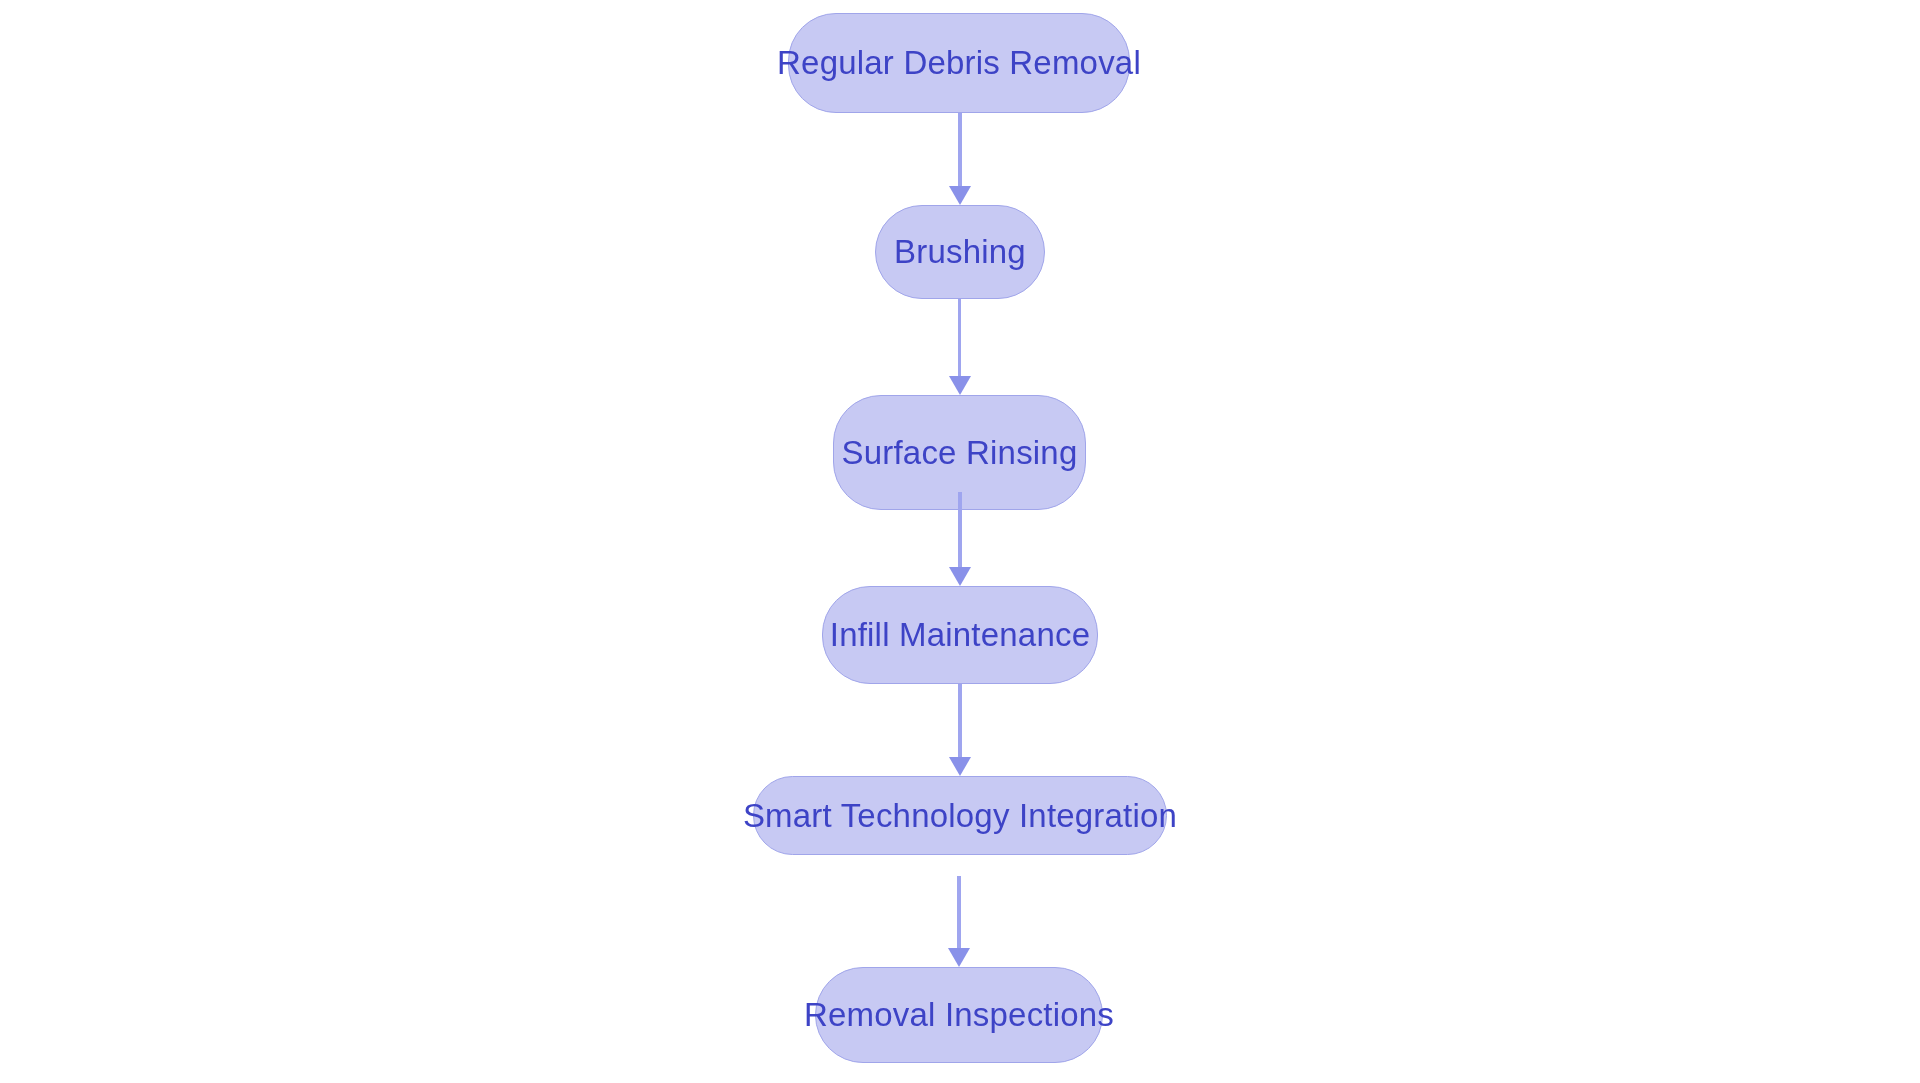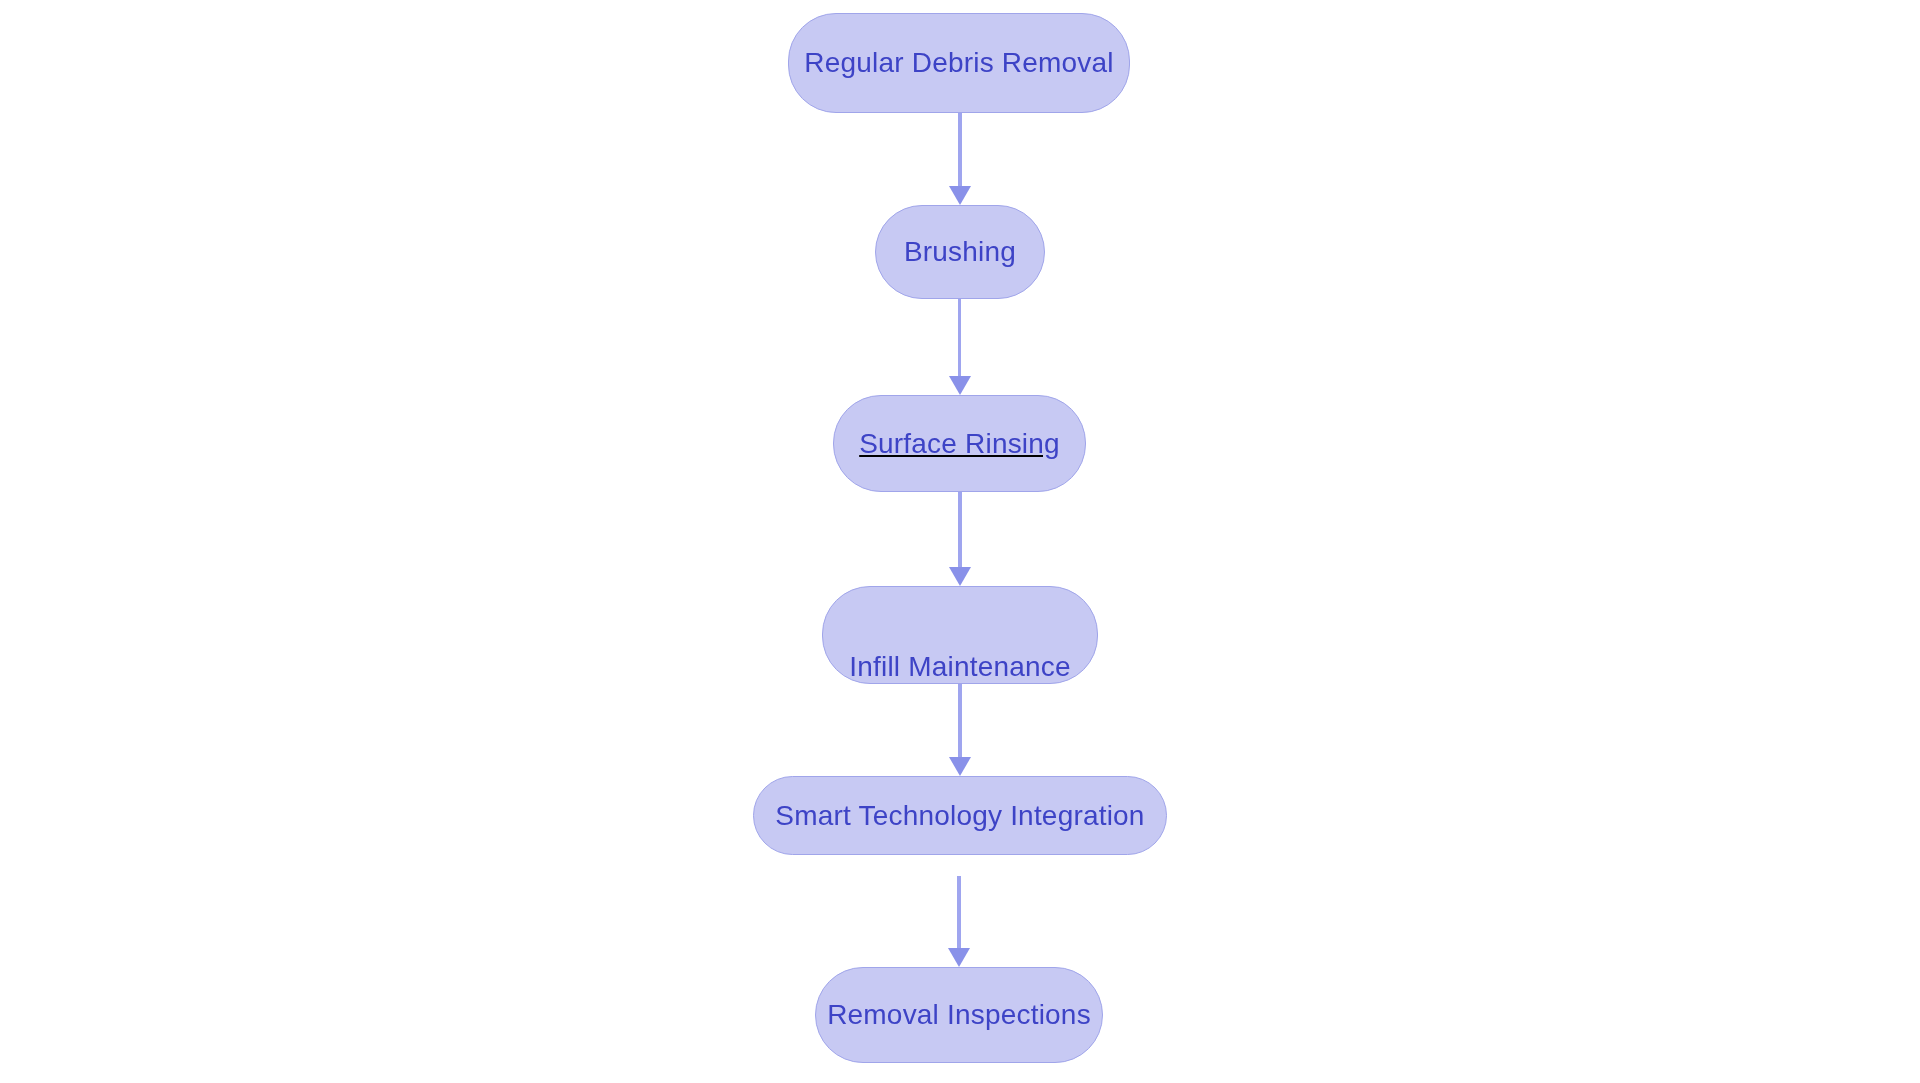--- a/index.html
+++ b/index.html
@@ -31,21 +31,21 @@
     box-sizing: border-box;
     background: var(--node-fill);
     border: 1.5px solid var(--node-border);
     border-radius: 48px;
     display: flex;
     align-items: center;
     justify-content: center;
   }
   .node-label {
     color: var(--node-text);
-    font-size: 28px;
+    font-size: 33px;
     font-weight: 500;
     letter-spacing: 0.2px;
     white-space: nowrap;
     user-select: none;
   }
   .arrow {
     position: absolute;
     width: 24px;
   }
   .arrow-line {
@@ -73,25 +73,25 @@
 <div class="canvas">
 
   <div class="node" style="left: 788px; top: 13px; width: 342px; height: 100px;">
     <span class="node-label">Regular Debris Removal</span>
   </div>
 
   <div class="node" style="left: 875px; top: 205px; width: 170px; height: 94px;">
     <span class="node-label">Brushing</span>
   </div>
 
-  <div class="node" style="left: 833px; top: 395px; width: 253px; height: 97px; text-decoration: underline;">
+  <div class="node" style="left: 833px; top: 395px; width: 253px; height: 115px;">
     <span class="node-label">Surface Rinsing</span>
   </div>
 
-  <div class="node" style="left: 822px; top: 586px; width: 276px; height: 98px; align-items: flex-end;">
+  <div class="node" style="left: 822px; top: 586px; width: 276px; height: 98px;">
     <span class="node-label">Infill Maintenance</span>
   </div>
 
   <div class="node" style="left: 753px; top: 776px; width: 414px; height: 79px;">
     <span class="node-label">Smart Technology Integration</span>
   </div>
 
   <div class="node" style="left: 815px; top: 967px; width: 288px; height: 96px;">
     <span class="node-label">Removal Inspections</span>
   </div>

